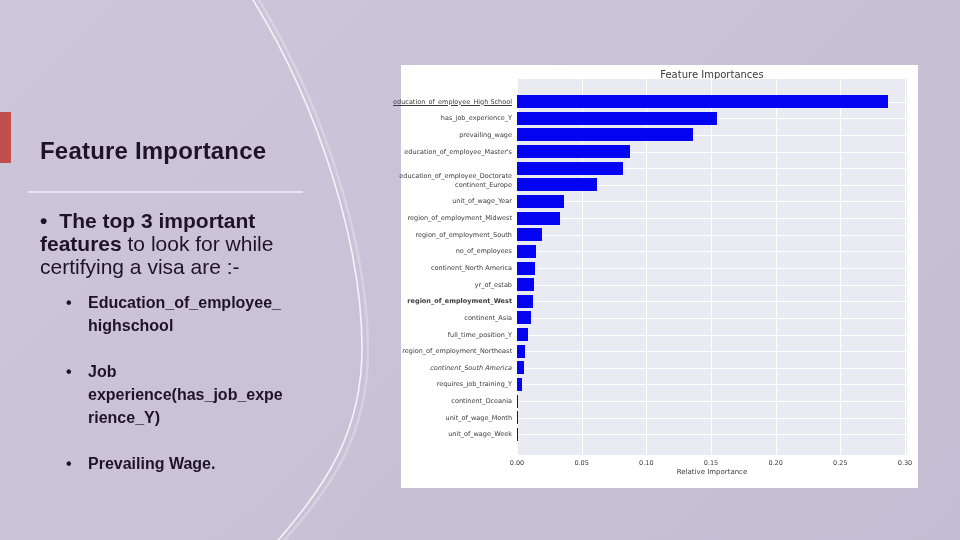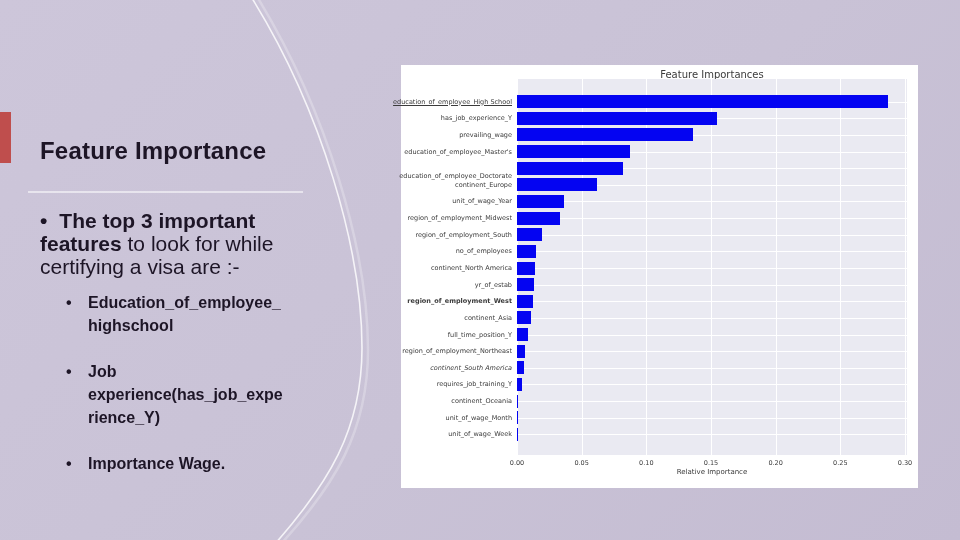--- a/index.html
+++ b/index.html
@@ -84,21 +84,21 @@
     <div class="sub-item">
       <span class="bullet-glyph">•</span>
       <span class="sub-text">Education_of_employee_highschool</span>
     </div>
     <div class="sub-item">
       <span class="bullet-glyph">•</span>
       <span class="sub-text">Job experience(has_job_experience_Y)</span>
     </div>
     <div class="sub-item">
       <span class="bullet-glyph">•</span>
-      <span class="sub-text">Importance Wage.</span>
+      <span class="sub-text">Prevailing Wage.</span>
     </div>
   </div>
 
   <div class="chart-panel">
     <div class="chart-title">Feature Importances</div>
     <div class="plot-area">
         <div class="vgrid" style="left: 0px;"></div>
         <div class="xlab" style="left: 0px;">0.00</div>
         <div class="vgrid" style="left: 64.6667px;"></div>
         <div class="xlab" style="left: 64.6667px;">0.05</div>

